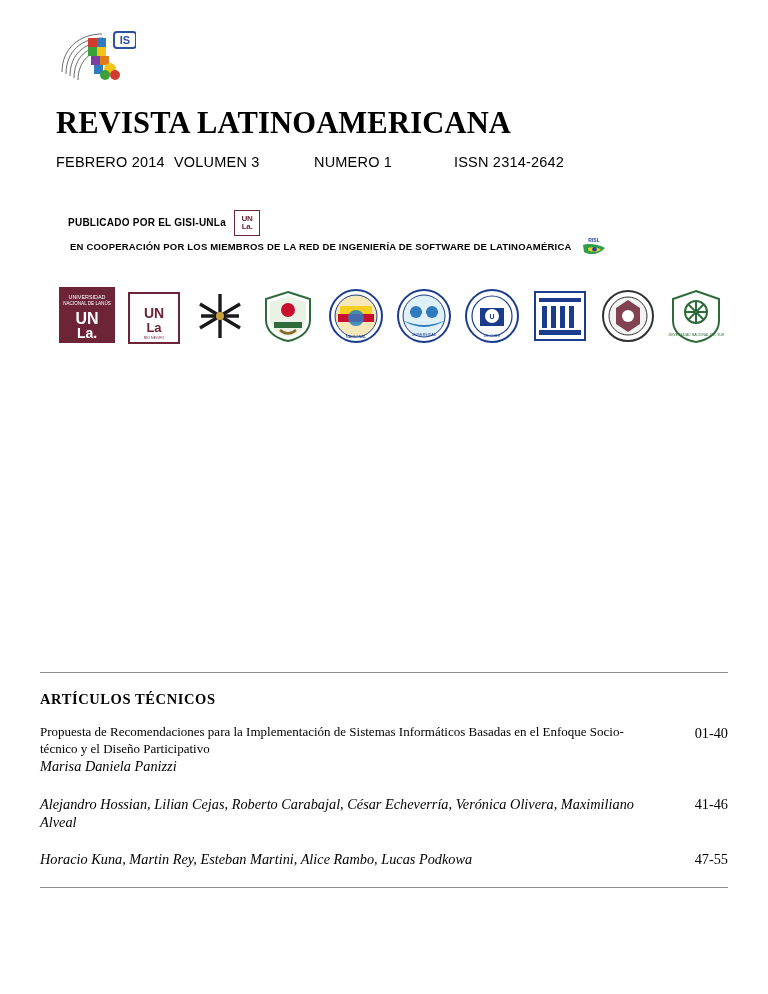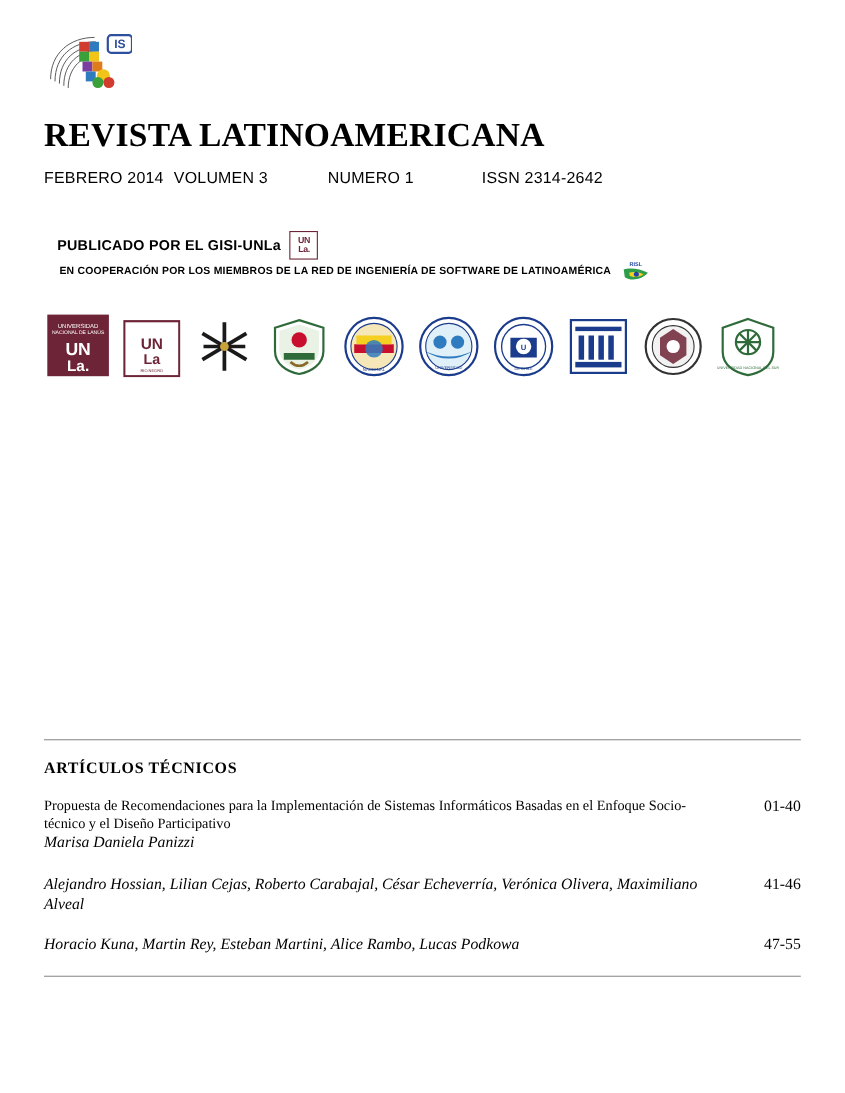--- a/index.html
+++ b/index.html
@@ -17,21 +17,21 @@
   }
   .page {
     position: absolute;
     left: 0; top: 0;
     width: 768px;
     height: 994px;
     background: #ffffff;
   }
   .content {
     position: absolute;
-    left: 40px;
+    left: 56px;
     top: 28px;
     width: 688px;
   }
 
   
   .top-logo {
     width: 78px;
     height: 62px;
     position: relative;
     margin-left: 2px;
@@ -70,21 +70,21 @@
     margin-top: 40px;
   }
   .pub-line1 {
     display: flex;
     align-items: center;
     margin-left: 12px;
   }
   .pub-line1 .txt {
     font-family: "Liberation Sans", sans-serif;
     font-weight: bold;
-    font-size: 13px;
+    font-size: 10px;
     letter-spacing: 0.25px;
     color: #000;
   }
   .unla-mini {
     width: 26px;
     height: 26px;
     margin-left: 8px;
     border: 1.5px solid #6d2436;
     box-sizing: border-box;
     background: #fff;

